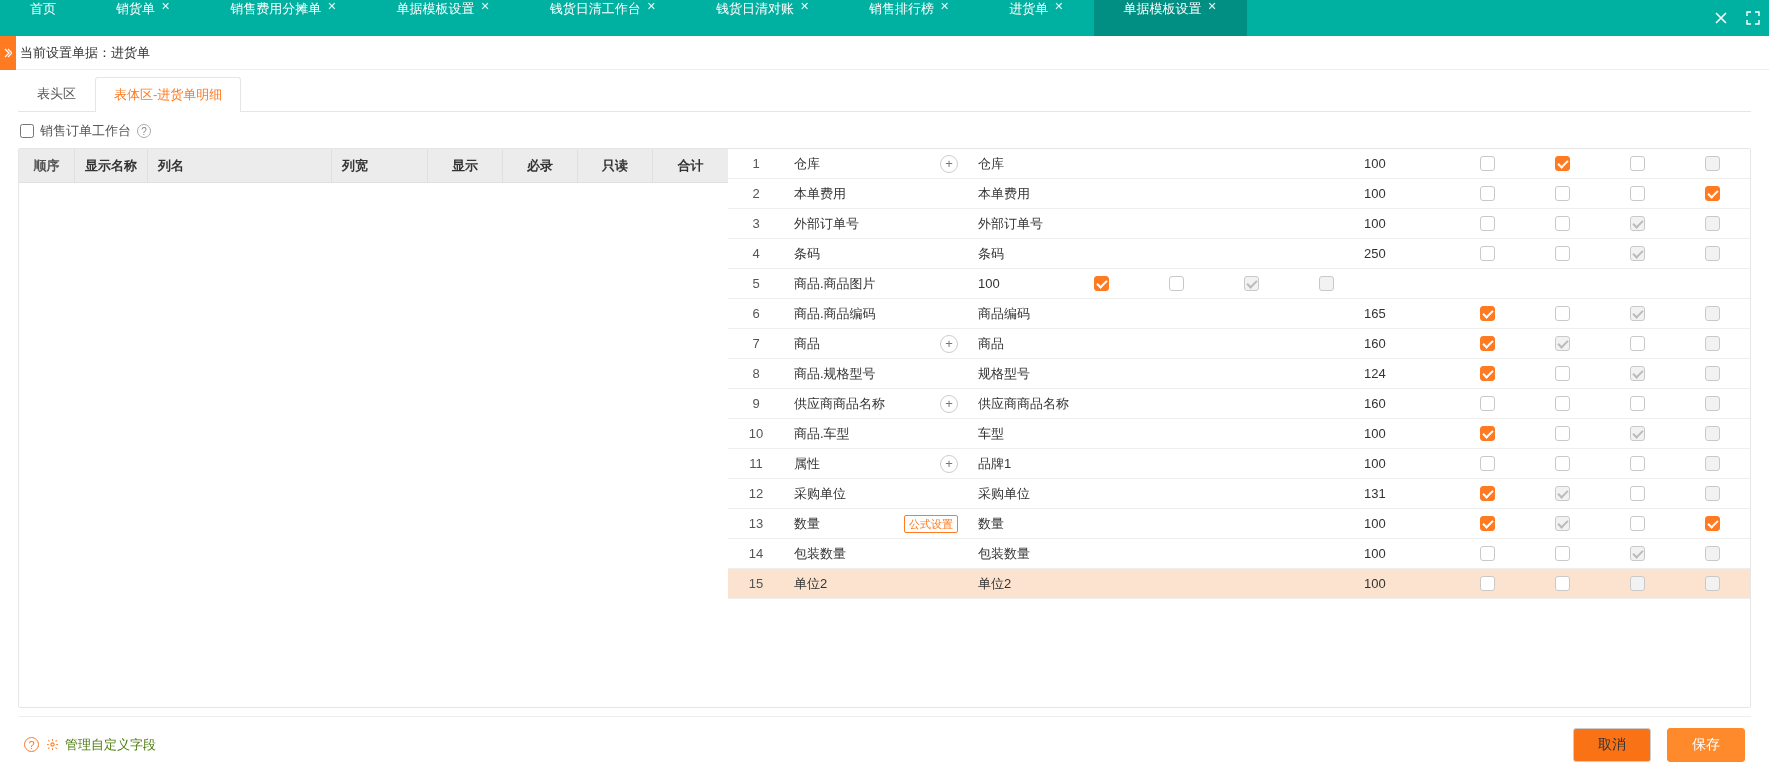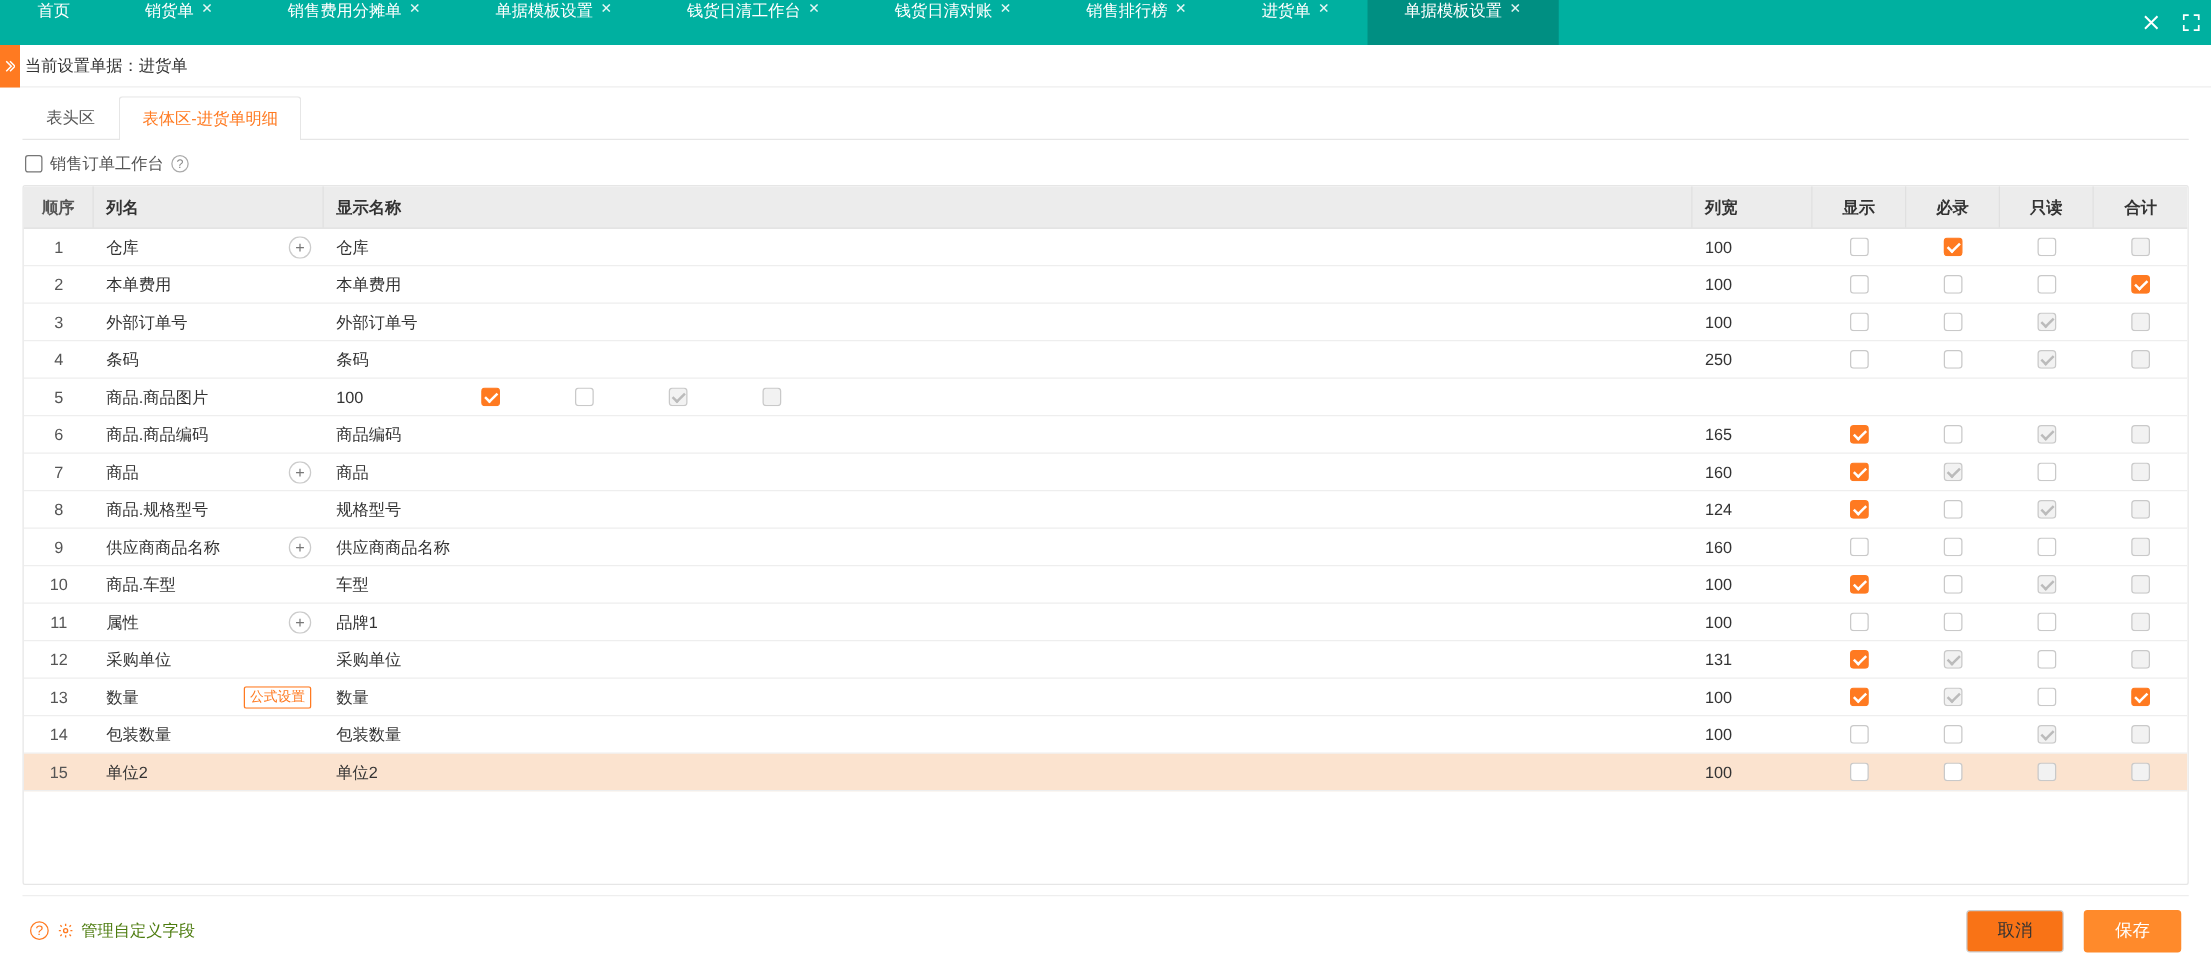--- a/index.html
+++ b/index.html
@@ -25,21 +25,21 @@
   .inner-tabs .itab { padding: 8px 18px; font-size: 13px; color: #555; border: 1px solid transparent; border-bottom: none; cursor: pointer; border-radius: 3px 3px 0 0; }
   .inner-tabs .itab.active { color: #ff7a21; border-color: #e6e6e6; background: #fff; position: relative; top: 1px; }
   .inner-divider-line { border-bottom: 1px solid #e6e6e6; margin: 0 18px; }
 
   
   .toolbar { display: flex; align-items: center; padding: 10px 20px 8px; gap: 6px; color: #555; }
   .toolbar input[type=checkbox] { width: 14px; height: 14px; }
   .toolbar .help { width: 14px; height: 14px; border: 1px solid #aaa; border-radius: 50%; display: inline-flex; align-items: center; justify-content: center; font-size: 10px; color: #888; }
 
   
-  .table-wrap { flex: 1; margin: 0 18px; border: 1px solid #e6e6e6; border-radius: 2px; overflow: hidden; display: flex; flex-direction: column; }
+  .table-wrap { flex: 1; margin: 0 18px; border: 1px solid #e6e6e6; border-radius: 2px; overflow: hidden; display: flex; flex-direction: row; }
   .thead { display: flex; background: #ececec; border-bottom: 1px solid #e0e0e0; font-weight: 600; color: #333; height: 34px; align-items: center; }
   .tbody { flex: 1; overflow-y: scroll; }
   .trow { display: flex; align-items: center; height: 30px; border-bottom: 1px solid #eee; }
   .trow.highlight { background: #fbe3cf; }
   .cell { padding: 0 10px; overflow: hidden; white-space: nowrap; text-overflow: ellipsis; display: flex; align-items: center; }
   .c-idx   { width: 56px; justify-content: center; color: #555; }
   .c-name  { width: 184px; position: relative; }
   .c-disp  { flex: 1; }
   .c-width { width: 96px; }
   .c-chk   { width: 75px; justify-content: center; }
@@ -145,22 +145,22 @@
 
 <div class="toolbar">
   <input type="checkbox" style="">
   <span>销售订单工作台</span>
   <span class="help">?</span>
 </div>
 
 <div class="table-wrap">
   <div class="thead">
     <div class="cell c-idx">顺序</div>
+    <div class="cell c-disp">显示名称</div>
     <div class="cell c-name">列名</div>
-    <div class="cell c-disp">显示名称</div>
     <div class="cell c-width">列宽</div>
     <div class="cell c-chk">显示</div>
     <div class="cell c-chk">必录</div>
     <div class="cell c-chk">只读</div>
     <div class="cell c-chk">合计</div>
   </div>
   <div class="tbody" id="tbody-mount">
       <div class="trow">
         <div class="cell c-idx">1</div>
         <div class="cell c-name">

